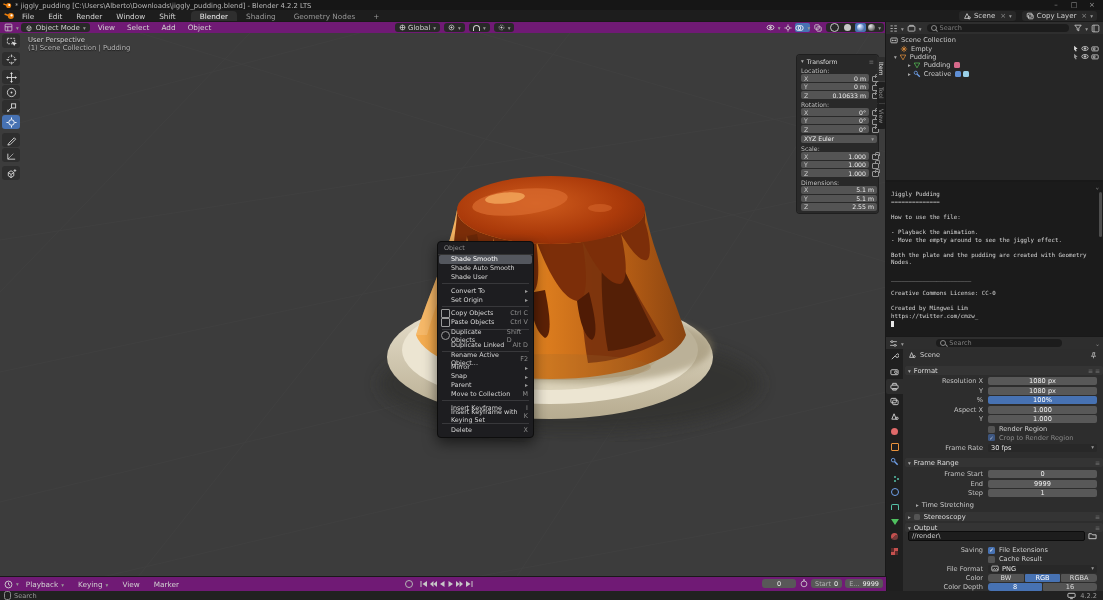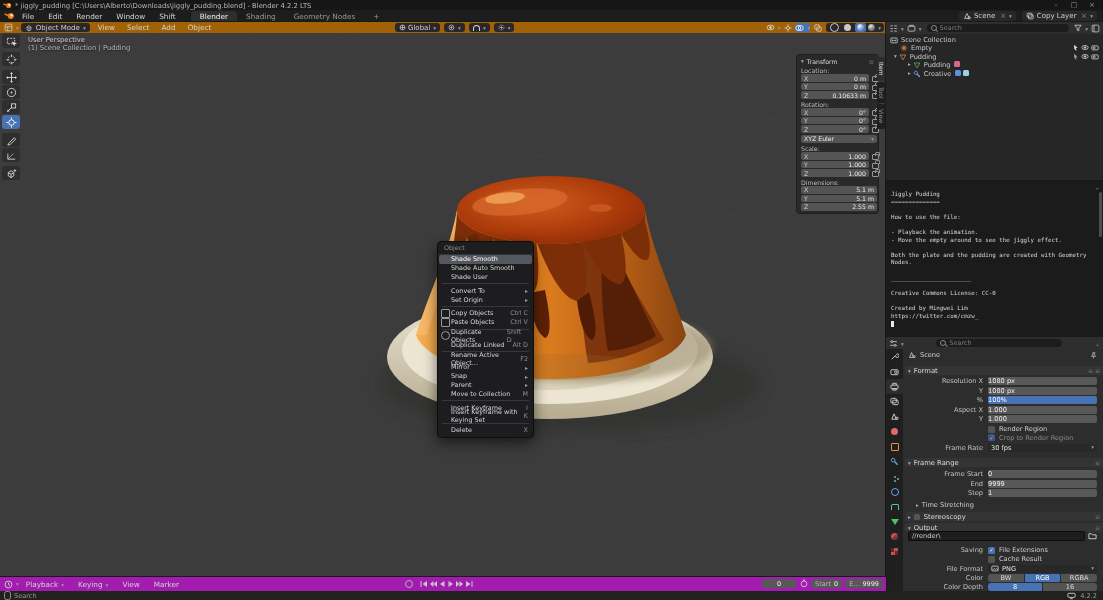--- a/index.html
+++ b/index.html
@@ -13,21 +13,21 @@
   
   .titlebar{left:0;top:0;width:1103px;height:10px;background:#161616;color:#b9b9b9;font-size:6.8px}
   .winbtn{width:18px;text-align:center;color:#9a9a9a;font-size:7px}
   .menubar{left:0;top:10px;width:1103px;height:12px;background:#1d1d1d}
   .menu-item{padding:0 7px;color:#d2d2d2;font-size:7.3px}
   .wstab{padding:1px 9px;border-radius:4px 4px 0 0;color:#979797;font-size:7.3px}
   .wstab.active{background:#2e2e2e;color:#efefef}
   .idsel{background:#282828;border-radius:3px;height:10px;padding:0 4px;margin-left:6px;font-size:7px;color:#cfcfcf}
   
   .viewport{left:0;top:22px;width:886px;height:555px;background:#3c3c3c;outline:1px solid #191919}
-  .vph{left:0;top:0;width:886px;height:11px;background:#a16207;font-size:7.3px}
+  .vph{left:0;top:0;width:886px;height:11px;background:#701a75;font-size:7.3px}
   .vph .menu-item{padding:0 6px}
   .pill{background:#282828;border-radius:3px;height:9px;padding:0 4px;margin:0 2px;font-size:7px}
   .hbtn{height:9px;min-width:11px;display:flex;align-items:center;justify-content:center;border-radius:2px;margin:0 1px;color:#cfcfcf;font-size:7px}
   .hbtn.on{background:#4772b3;color:#fff}
   .sphere{width:7px;height:7px;border-radius:50%}
   .toolcol{left:2px;top:12px;width:18px}
   .tool{width:18px;height:14px;background:#2e2e2e;border-radius:3px;margin-bottom:1px;display:flex;align-items:center;justify-content:center}
   .tool.active{background:#4772b3}
   .gap{height:3px}
   .ovl{color:#d4d4d4;font-size:6.8px;text-shadow:0 1px 1px rgba(0,0,0,.6)}
@@ -51,49 +51,49 @@
   .lock::before{content:"";position:absolute;left:2px;top:-3.5px;width:3px;height:3px;border:1px solid #969696;border-bottom:none;border-radius:2px 2px 0 0}
   .vtabs{left:877px;top:35px;width:10px}
   .vtab{writing-mode:vertical-rl;font-size:6px;color:#8f8f8f;padding:5px 1px;border-radius:0 2px 2px 0;background:#1f1f1f;margin-bottom:1px}
   .vtab.active{background:#2d2d2d;color:#e6e6e6}
   
   .outliner{left:886px;top:22px;width:217px;height:158px;background:#262626;outline:1px solid #191919}
   .ed-head{height:12px;background:#2e2e2e;display:flex;align-items:center;padding:0 3px}
   .search{flex:1;height:8px;background:#1c1c1c;border-radius:6px;margin:0 5px;display:flex;align-items:center;padding:0 4px;color:#7c7c7c;font-size:6.5px}
   .i-mag{width:4px;height:4px;border:1px solid #8a8a8a;border-radius:50%;position:relative;margin-right:3px;flex:none}
   .i-mag::after{content:"";position:absolute;left:3.5px;top:3.5px;width:3px;height:1px;background:#8a8a8a;transform:rotate(45deg)}
-  .ol-row{position:absolute;left:4px;right:4px;height:8.4px;display:flex;font-size:6.6px;color:#c9c9c9}
+  .ol-row{position:absolute;left:4px;right:4px;height:8.4px;display:flex;align-items:center;font-size:6.6px;color:#c9c9c9}
   .ol-ic{margin-right:3px;flex:none;display:flex}
   .ol-right{margin-left:auto;display:flex;gap:2px}
   .badge{width:6px;height:6px;border-radius:1.5px;margin-left:4px}
   .texteditor{left:886px;top:182px;width:217px;height:155px;background:#1b1b1b;outline:1px solid #191919;font-family:"DejaVu Sans Mono",monospace;font-size:5.8px;color:#d6d6d6}
   .tl{height:7.6px;line-height:7.6px;white-space:pre;padding-left:5px}
   .caret{position:absolute;left:5px;width:3px;height:6px;background:#e8e8e8}
   .props{left:886px;top:337px;width:217px;height:254px;background:#2d2d2d;outline:1px solid #191919}
   .tabcol{position:absolute;left:0;top:12px;bottom:0;width:17px;background:#1f1f1f}
   .ptab{width:17px;height:15px;display:flex;align-items:center;justify-content:center}
   .ptab.active{background:#2d2d2d;border-radius:2px 0 0 2px}
   .prow{position:absolute;left:22px;width:189px;height:8px;display:flex;align-items:center;font-size:6.6px}
   .plabel{width:75px;text-align:right;padding-right:5px;color:#c3c3c3;flex:none}
-  .pfield{flex:1;height:8px;background:#585858;border-radius:2px;display:flex;align-items:center;color:#f0f0f0}
+  .pfield{flex:1;height:8px;background:#585858;border-radius:2px;display:flex;align-items:center;justify-content:center;color:#f0f0f0}
   .pfield.slider{background:#4772b3;color:#fff}
   .pdrop{flex:1;height:8px;background:#282828;border-radius:2px;display:flex;align-items:flex-start;padding:0 3px;color:#e4e4e4}
   .pdrop::after{content:"▾";margin-left:auto;font-size:5.5px;color:#999}
   .cb{width:7px;height:7px;background:#545454;border-radius:1.5px;margin-right:4px;flex:none;display:flex;align-items:center;justify-content:center;color:#fff;font-size:5.5px}
   .cb.on{background:#4772b3}
   .cb.dim{background:#3d5680;color:#aebdd6}
   .sec{position:absolute;left:19px;width:192px;height:9px;background:#343434;border-radius:2px;display:flex;align-items:center;padding:0 3px;font-size:6.8px;color:#dcdcdc}
   .sec .grip{margin-left:auto;color:#777;font-size:6px}
   .seg{flex:1;display:flex;gap:1px}
   .seg span{flex:1;height:8px;background:#545454;display:flex;align-items:center;justify-content:center;color:#ddd;border-radius:1px}
   .seg span:first-child{border-radius:3px 1px 1px 3px}
   .seg span:last-child{border-radius:1px 3px 3px 1px}
   .seg span.on{background:#4772b3;color:#fff}
   
-  .timeline{left:0;top:577px;width:886px;height:14px;background:#a21caf;outline:1px solid #191919;font-size:7px}
+  .timeline{left:0;top:577px;width:886px;height:14px;background:#701a75;outline:1px solid #191919;font-size:7px}
   .tbtn{width:9px;height:9px;display:flex;align-items:center;justify-content:center}
   .tfield{height:9px;background:#585858;border-radius:3px;display:flex;align-items:center;justify-content:center;padding:0 4px;color:#f2f2f2;margin-left:3px;font-size:6.5px}
   .tfield .lb{color:#b5b5b5;margin-right:3px}
   .statusbar{left:0;top:591px;width:1103px;height:9px;background:#212121;color:#9a9a9a;font-size:6.6px}
   .i-mouse{width:5px;height:7px;border:1px solid #8c8c8c;border-radius:2.5px;margin:0 3px 0 4px}
   svg{display:block}
   .icn{stroke:#d4d4d4;fill:none;stroke-width:1}
 </style>
 </head>
 <body>

